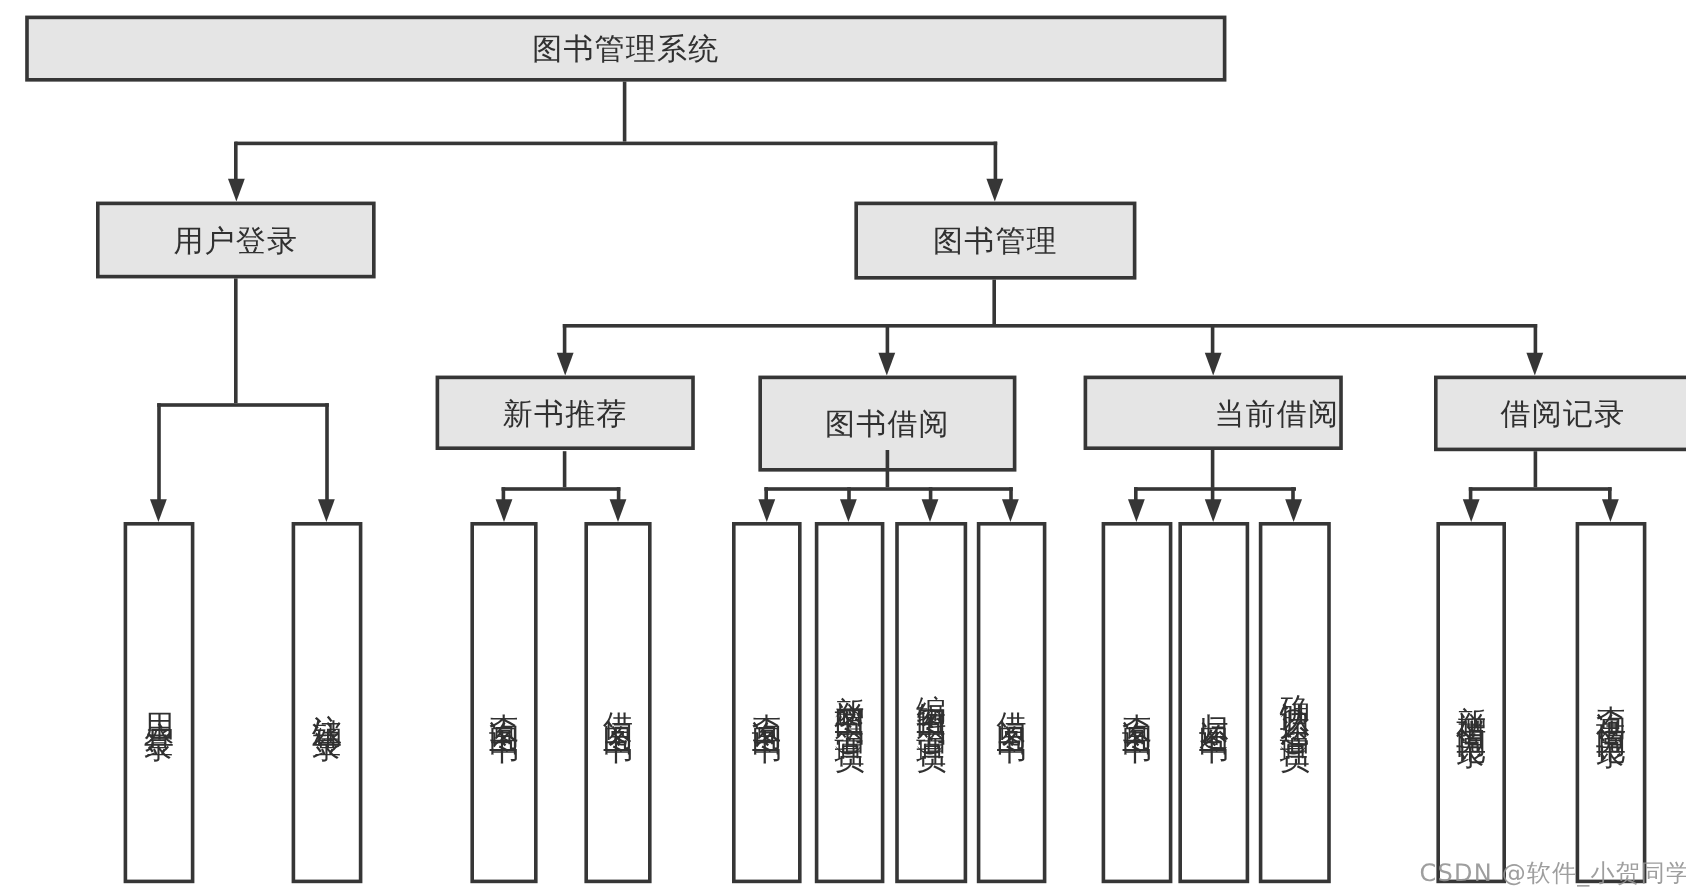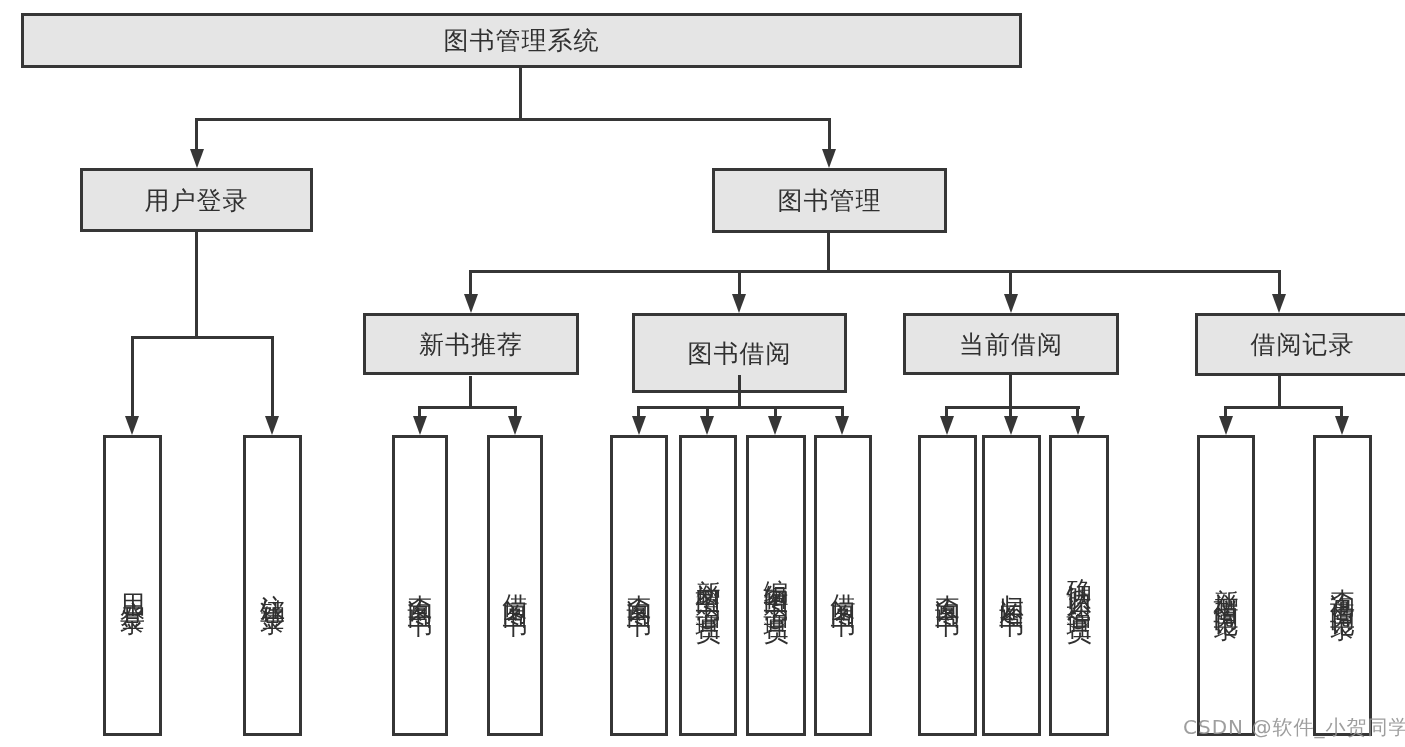--- a/index.html
+++ b/index.html
@@ -88,21 +88,21 @@
   <div class="arrow" style="left:1004px;top:294px;"></div>
   <div class="line" style="left:1278px;top:270px;width:3px;height:29px;"></div>
   <div class="arrow" style="left:1272px;top:294px;"></div>
 
   <div class="box" style="left:363px;top:313px;width:216px;height:62px;">
     <span>新书推荐</span>
   </div>
   <div class="box" style="left:604px;top:313px;width:215px;height:80px;margin-left:28px;">
     <span>图书借阅</span>
   </div>
-  <div class="box" style="left:903px;top:313px;width:216px;height:62px;">
+  <div class="box" style="left:903px;top:313px;width:216px;height:62px;justify-content:flex-end;">
     <span>当前借阅</span>
   </div>
   <div class="box" style="left:1195px;top:313px;width:215px;height:63px;">
     <span>借阅记录</span>
   </div>
 
   <div class="line" style="left:469px;top:376px;width:3px;height:30px;"></div>
   <div class="line" style="left:418px;top:406px;width:99px;height:3px;"></div>
   <div class="line" style="left:418px;top:406px;width:3px;height:15px;"></div>
   <div class="arrow" style="left:413px;top:416px;"></div>

